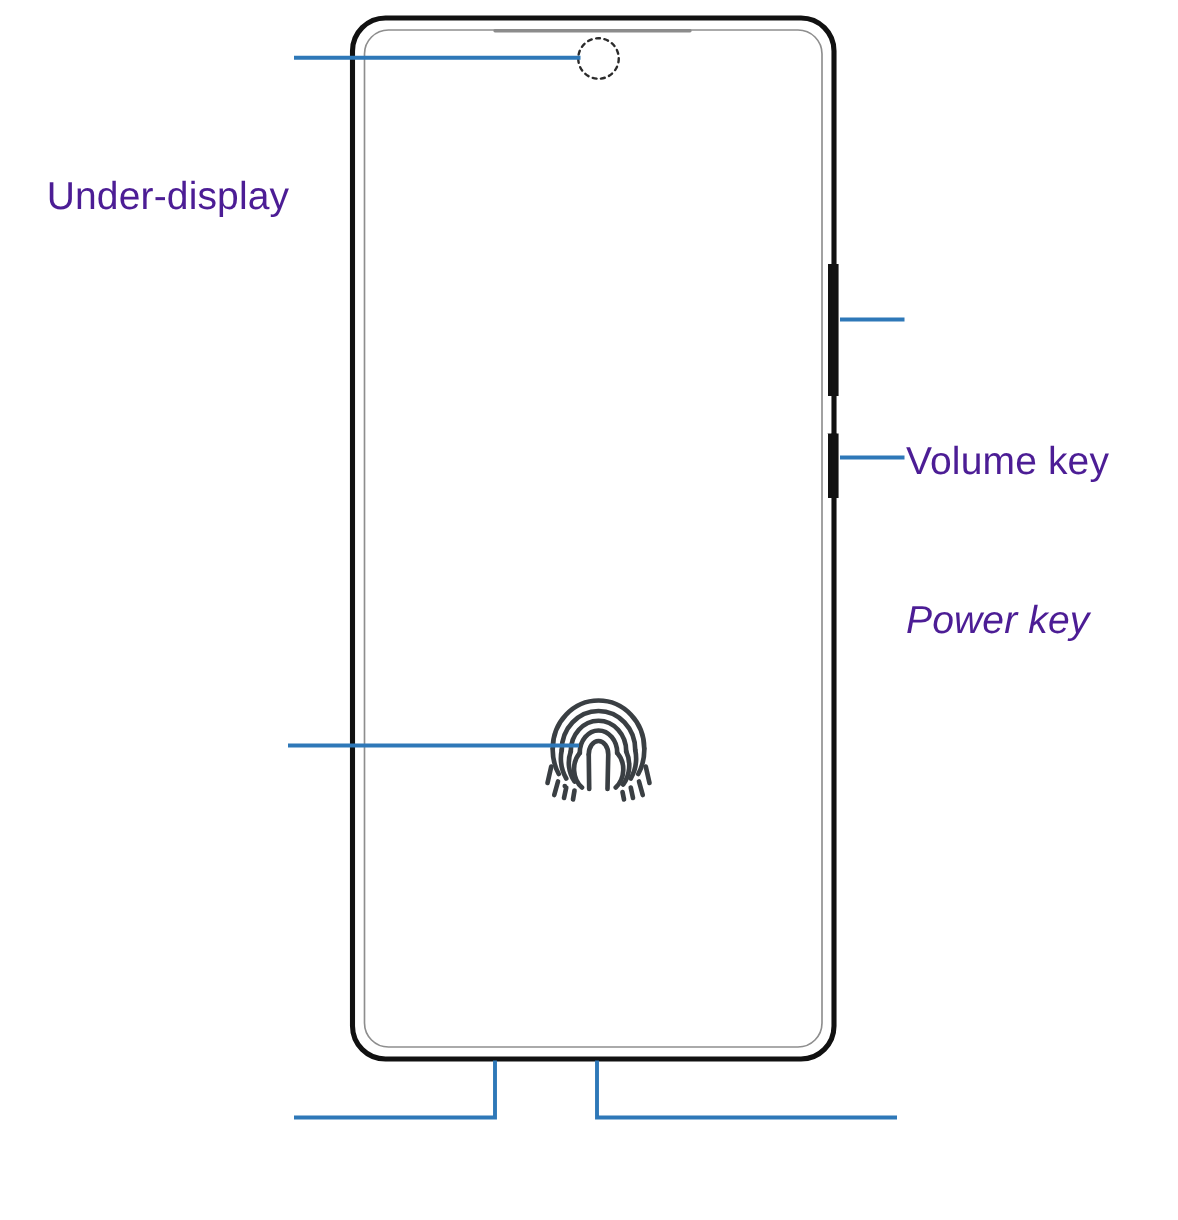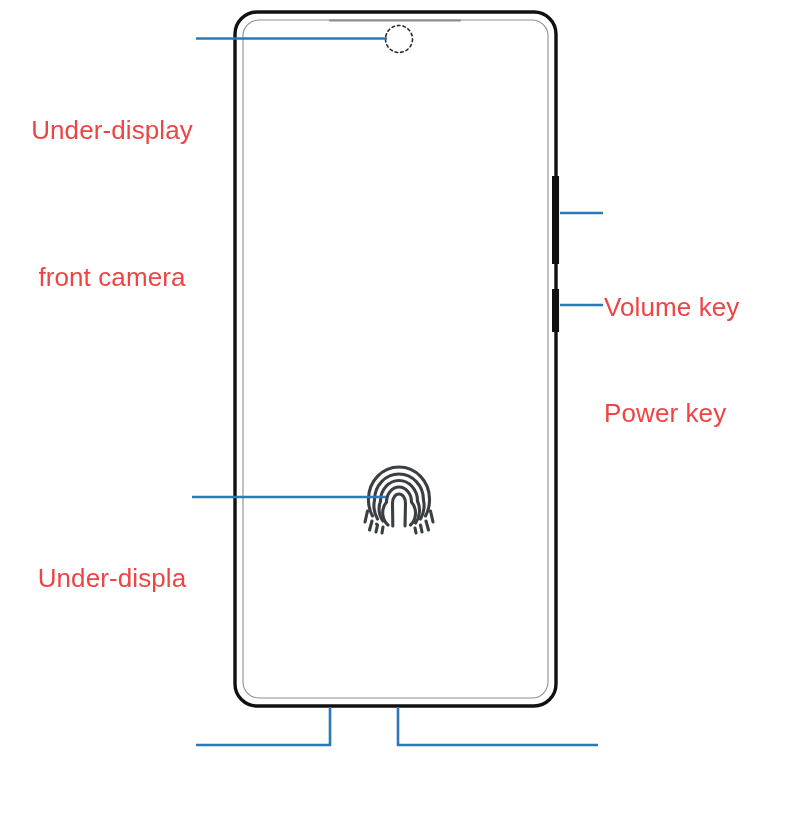--- a/index.html
+++ b/index.html
@@ -19,21 +19,21 @@
   }
   #diagram-svg {
     position: absolute;
     left: 0;
     top: 0;
     width: 785px;
     height: 813px;
   }
   .anno {
     position: absolute;
-    color: #ef4444;
+    color: #4c1d95;
     font-size: 26px;
     line-height: 49px;
     white-space: pre;
     letter-spacing: 0.1px;
   }
   .anno-left {
     text-align: left;
   }
   .anno-right {
     text-align: left;
@@ -47,20 +47,21 @@
   }
   #label-volume-key {
     left: 604px;
     top: 185px;
     width: 175px;
   }
   #label-power-key {
     left: 604px;
     top: 291px;
     width: 175px;
+    font-style: italic;
   }
   #label-fingerprint {
     left: 22px;
     top: 456px;
     width: 180px;
     text-align: center;
   }
   #label-sim-tray {
     left: 52px;
     top: 717px;
@@ -178,33 +179,31 @@
     </g>
 
     <g>
       <polyline points="598,745 398,745 398,707" fill="none" stroke="#2E78B8" stroke-width="2.6" stroke-linejoin="miter" stroke-linecap="butt"></polyline>
     </g>
 
   </svg>
 
   <div class="anno anno-left" id="label-front-camera">
     <span class="ln">Under-display</span>
-    <span class="ln">front camera</span>
   </div>
 
   <div class="anno anno-right" id="label-volume-key">
     <span class="ln">Volume key</span>
   </div>
 
   <div class="anno anno-right" id="label-power-key">
     <span class="ln">Power key</span>
   </div>
 
   <div class="anno anno-left" id="label-fingerprint">
-    <span class="ln">Under-displa</span>
     
   </div>
 
   <div class="anno anno-left" id="label-sim-tray">
     
     
   </div>
 
   <div class="anno anno-right" id="label-usb-jack">
     

